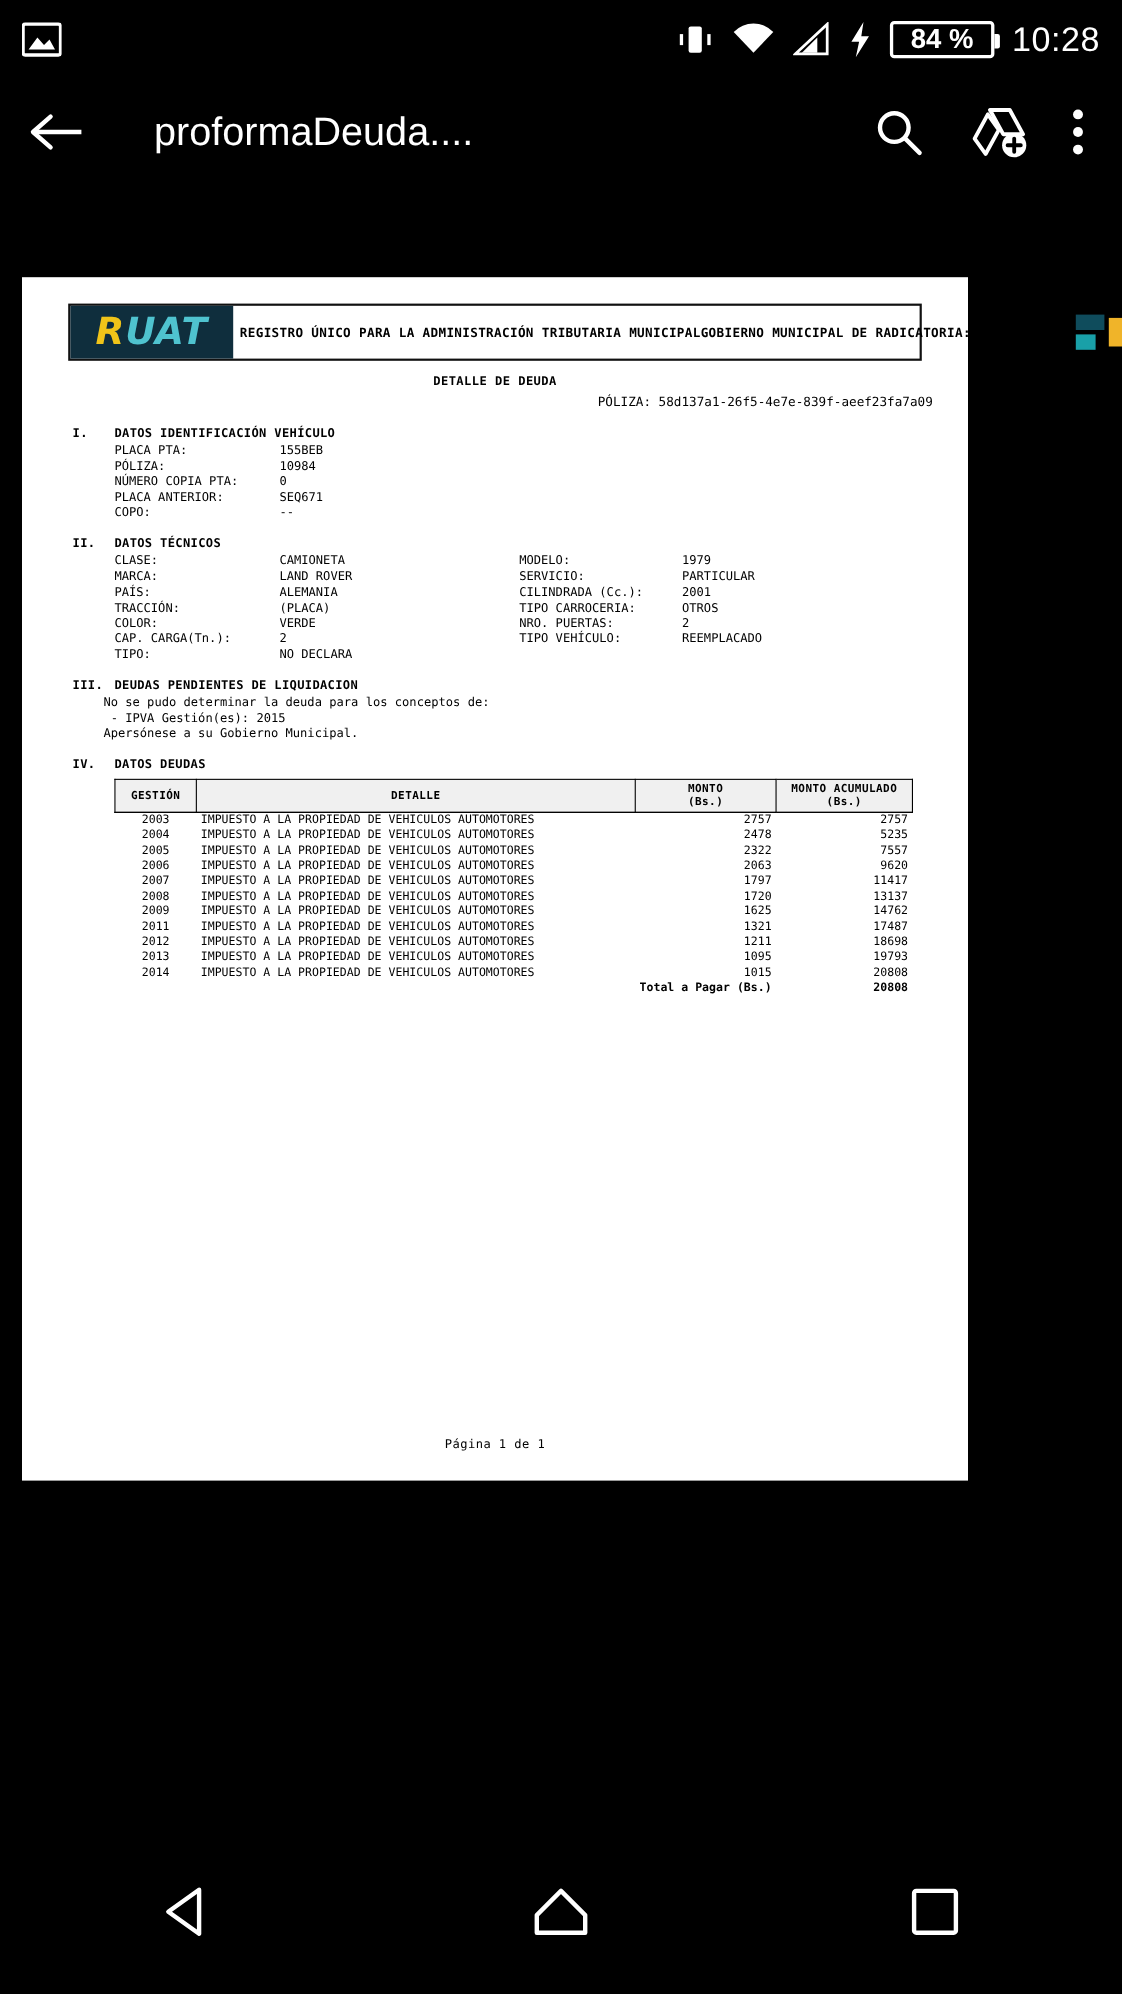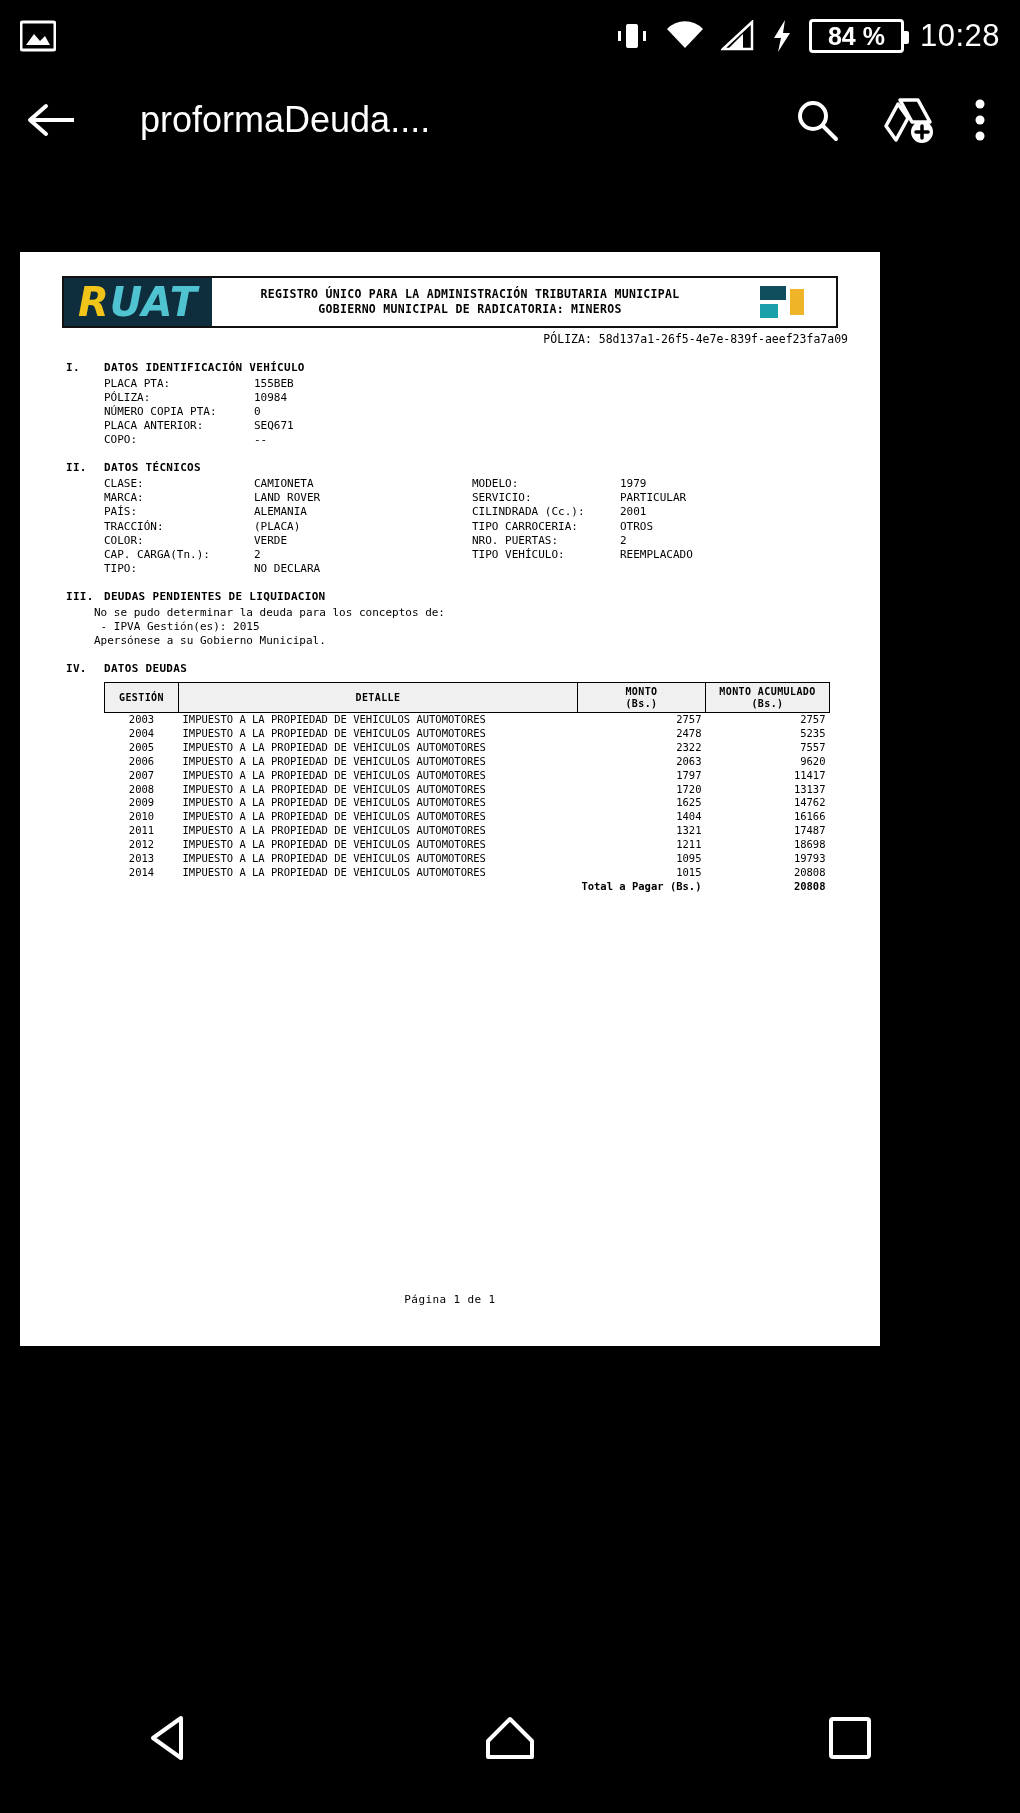--- a/index.html
+++ b/index.html
@@ -82,29 +82,29 @@
   .hdr-logo {
     width: 148px;
     background: #0f2e3d;
     display: flex; align-items: center; justify-content: center;
     flex: none;
   }
   .logo-text {
     font-family: "DejaVu Sans", sans-serif;
     font-style: italic;
     font-weight: 700;
-    font-size: 40px;
+    font-size: 34px;
     letter-spacing: 1px;
     line-height: 1;
   }
   .logo-text .r { color: #f0c419; }
   .logo-text .uat { color: #4fc3cf; }
   .hdr-mid {
     flex: 1;
-    display: flex; flex-direction: column;
+    display: flex; flex-direction: row;
     align-items: center; justify-content: center;
     font-family: "DejaVu Sans Mono", monospace;
     font-size: 11.5px;
     font-weight: 700;
     letter-spacing: .3px;
     text-align: center;
     padding: 0 6px;
   }
   .hdr-mid div { white-space: nowrap; }
   .hdr-right {
@@ -297,20 +297,21 @@
       </div>
       <div class="hdr-right">
         <span class="col">
           <span class="sq sq1"></span>
           <span class="sq sq2"></span>
         </span>
         <span class="sq sq3"></span>
       </div>
     </div>
 
+    <div class="doc-title">DETALLE DE DEUDA</div>
     <div class="doc-code">PÓLIZA: 58d137a1-26f5-4e7e-839f-aeef23fa7a09</div>
 
     <div class="section">
       <div class="sec-head">
         <span class="sec-num">I.</span>
         <span>DATOS IDENTIFICACIÓN VEHÍCULO</span>
       </div>
       <div class="sec-body">
         <div class="kv">
             <span class="k">PLACA PTA:</span>
@@ -470,26 +471,20 @@
               <td class="c-mon">1720</td>
               <td class="c-acu">13137</td>
             </tr>
           <tr>
               <td class="c-ges">2009</td>
               <td class="c-det">IMPUESTO A LA PROPIEDAD DE VEHICULOS AUTOMOTORES</td>
               <td class="c-mon">1625</td>
               <td class="c-acu">14762</td>
             </tr>
           <tr>
-              <td class="c-ges">2010</td>
-              <td class="c-det">IMPUESTO A LA PROPIEDAD DE VEHICULOS AUTOMOTORES</td>
-              <td class="c-mon">1404</td>
-              <td class="c-acu">16166</td>
-            </tr>
-          <tr>
               <td class="c-ges">2011</td>
               <td class="c-det">IMPUESTO A LA PROPIEDAD DE VEHICULOS AUTOMOTORES</td>
               <td class="c-mon">1321</td>
               <td class="c-acu">17487</td>
             </tr>
           <tr>
               <td class="c-ges">2012</td>
               <td class="c-det">IMPUESTO A LA PROPIEDAD DE VEHICULOS AUTOMOTORES</td>
               <td class="c-mon">1211</td>
               <td class="c-acu">18698</td>

